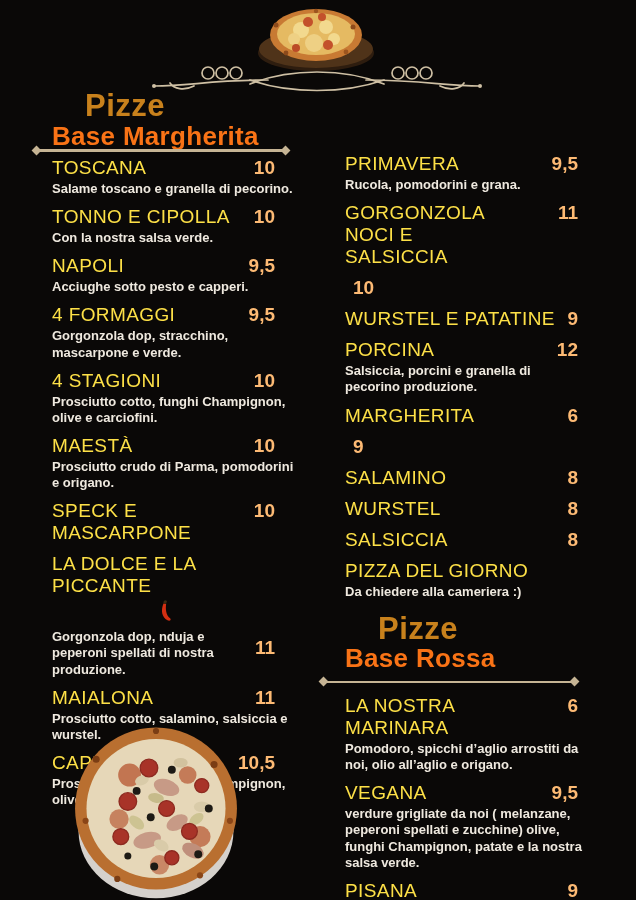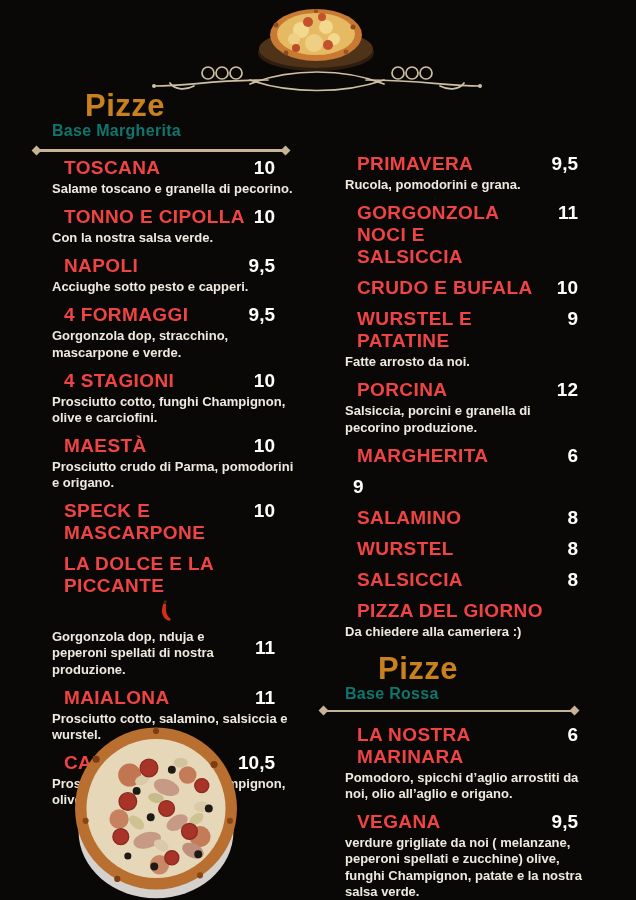--- a/index.html
+++ b/index.html
@@ -7,44 +7,44 @@
     width:636px;height:900px;position:relative;overflow:hidden;
     background:#0a0807;
     font-family:"Liberation Sans","DejaVu Sans",sans-serif;
   }
   .abs{position:absolute;}
   
   .sec-title{
     font-size:31px;font-weight:800;color:#c8811c;line-height:1.02;letter-spacing:.5px;margin-left:33px;
   }
   .sec-sub{
-    font-size:16px;font-weight:800;color:#0f766e;line-height:1.12;letter-spacing:.3px;
+    font-size:26px;font-weight:800;color:#f97316;line-height:1.12;letter-spacing:.3px;
   }
   .divider{
     height:2.5px;background:#c6b494;position:relative;
   }
   .divider::before,.divider::after{
     content:"";position:absolute;width:7px;height:7px;background:#c6b494;
     transform:rotate(45deg);top:-2.5px;
   }
   .divider::before{left:-3px}
   .divider::after{right:-3px}
   
   .col{position:absolute;}
   .col-left{left:52px;top:157px;width:223px;}
   .col-right{left:345px;top:153px;width:233px;}
   .item{margin-bottom:9px;}
   .row{display:flex;justify-content:space-between;align-items:flex-start;}
   .nrow{display:flex;align-items:center;flex-direction:column;}
   .nm{
-    font-size:19px;font-weight:700;color:#ef4444;letter-spacing:.4px;line-height:1.16;margin-left:12px;
+    font-size:19px;font-weight:400;color:#fde047;letter-spacing:.4px;line-height:1.16;
   }
   .nm.narrow{max-width:175px;}
   .pr{
-    font-size:19px;font-weight:800;color:#ffffff;margin-left:8px;white-space:nowrap;line-height:1.16;
+    font-size:19px;font-weight:800;color:#fdba74;margin-left:8px;white-space:nowrap;line-height:1.16;
   }
   .desc{
     font-size:13px;font-weight:700;color:#efe9df;line-height:1.24;margin-top:2px;width:245px;
   }
   .col-right .desc{width:238px;}
   .sp-desc{width:205px;}
   .sp-pr{margin-top:10px;}
   .chili{display:inline-block;margin-left:2px;transform:rotate(8deg);}
   
   .rossa-head{margin:13px 0 12px 0;}
@@ -209,31 +209,29 @@
 
   <div class="item">
     <div class="row">
       <span class="nm narrow">GORGONZOLA NOCI E SALSICCIA</span>
       <span class="pr">11</span>
     </div>
   </div>
 
   <div class="item">
     <div class="row">
-      <span class="nm">CRUDO E BUFALA</span>
       <span class="pr">10</span>
     </div>
   </div>
 
   <div class="item">
     <div class="row">
       <span class="nm">WURSTEL E PATATINE</span>
       <span class="pr">9</span>
     </div>
-    <div class="desc">Fatte arrosto da noi.</div>
   </div>
 
   <div class="item">
     <div class="row">
       <span class="nm">PORCINA</span>
       <span class="pr">12</span>
     </div>
     <div class="desc">Salsiccia, porcini e granella di pecorino produzione.</div>
   </div>
 

